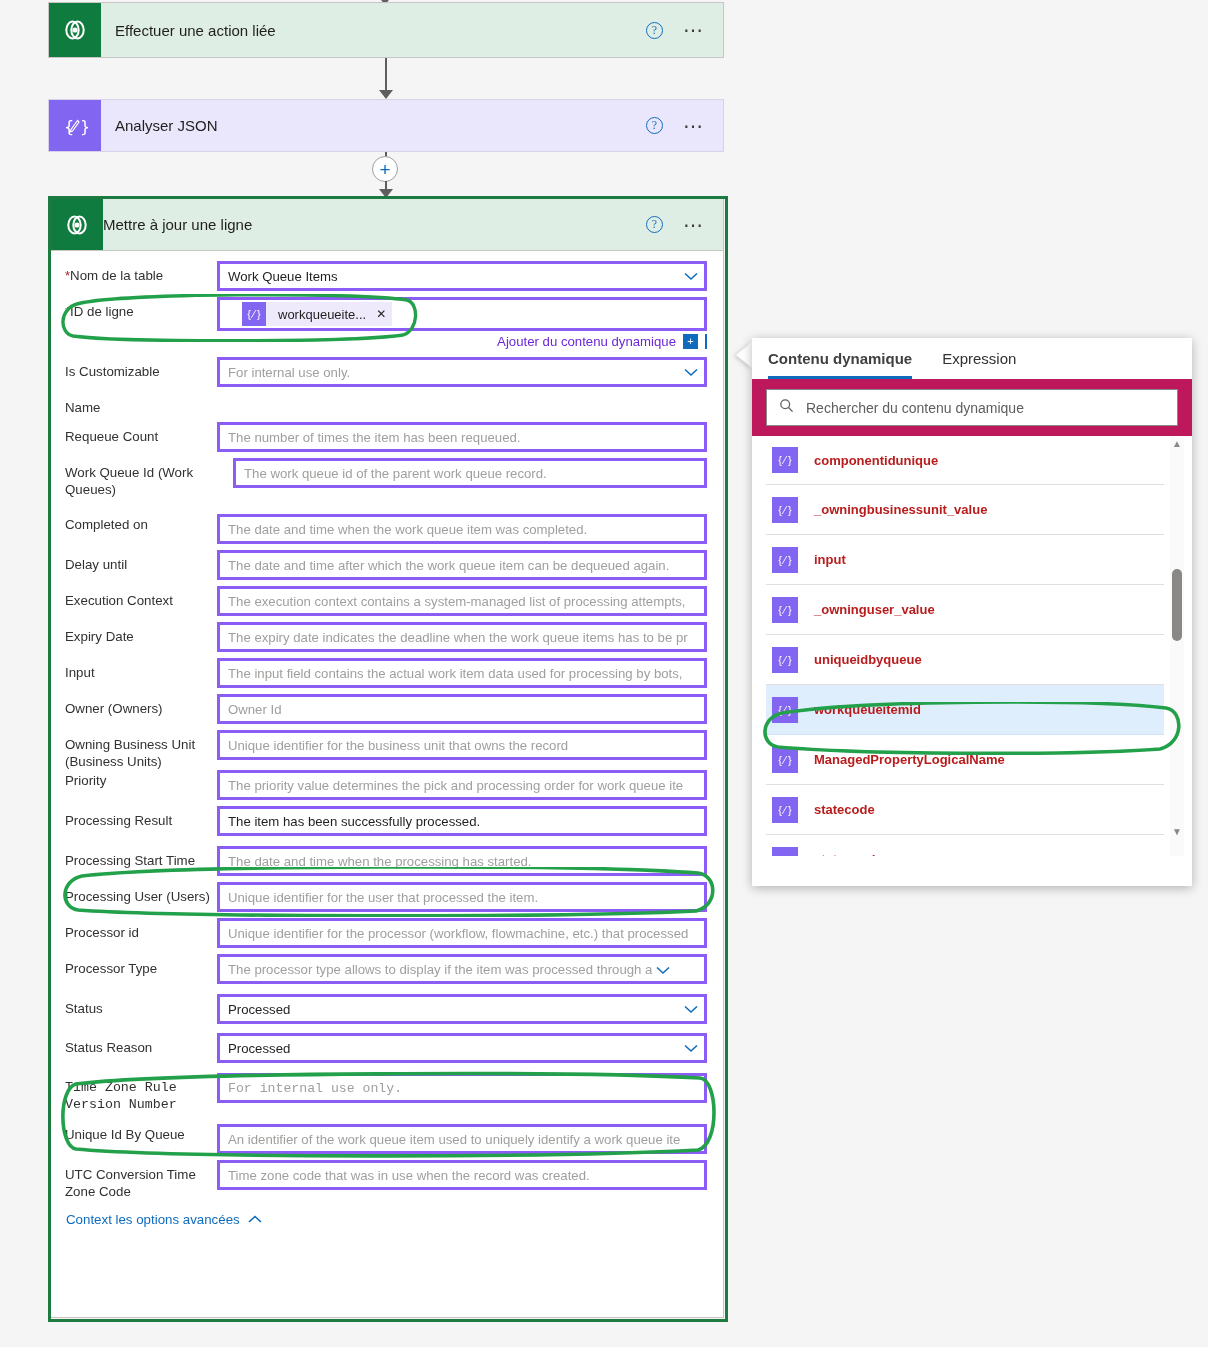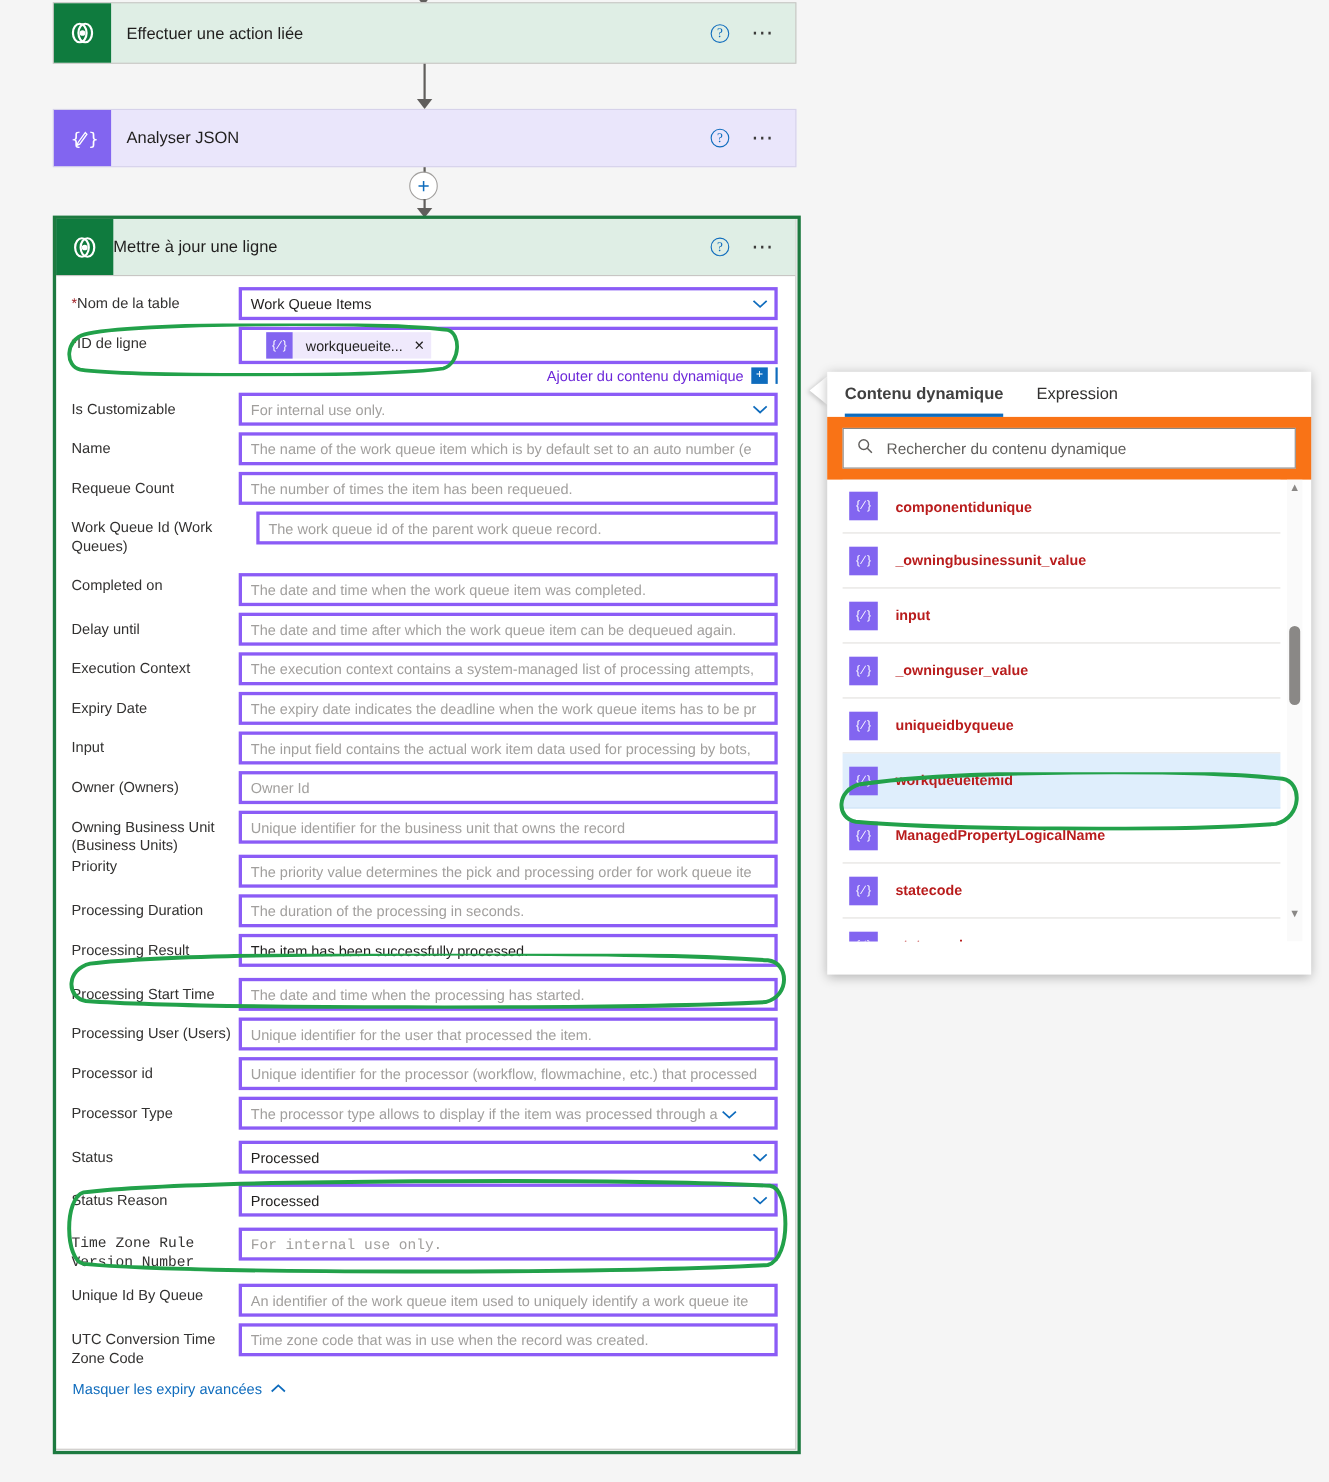--- a/index.html
+++ b/index.html
@@ -154,21 +154,21 @@
     position: absolute; left: 736px; top: 342px;
     width: 0; height: 0;
     border-top: 13px solid transparent;
     border-bottom: 13px solid transparent;
     border-right: 16px solid #ffffff;
     filter: drop-shadow(-2px 1px 2px rgba(0,0,0,0.18));
   }
   #fly-tabs { display: flex; gap: 30px; padding: 12px 16px 0 16px; }
   .fly-tab { font-size: 15px; color: #323130; padding-bottom: 9px; }
   .fly-tab.active { font-weight: bold; color: #404040; border-bottom: 3px solid #0f6cbd; }
-  #fly-search-wrap { background: #f97316; padding: 10px 14px; }
+  #fly-search-wrap { background: #be185d; padding: 10px 14px; }
   #fly-search {
     background: #fff; border: 1px solid #8a8886; height: 37px;
     display: flex; align-items: center; gap: 12px; padding: 0 12px;
   }
   #fly-search .ph { font-size: 14px; color: #605e5c; }
 
   #fly-list { position: relative; height: 420px; overflow: hidden; }
   .dyn-item {
     display: flex; align-items: center; gap: 16px;
     height: 50px; margin: 0 28px 0 14px;
@@ -306,23 +306,20 @@
           <span class="chev">
               <svg width="14" height="9" viewBox="0 0 14 9">
                 <path d="M1 1.5 L7 7 L13 1.5" fill="none" stroke="#0f6cbd" stroke-width="1.6"></path>
               </svg>
             </span>
         </div>
       </div>
 
       <div class="frow">
         <div class="flabel">Name</div>
-        <div class="fctl">
-          <span class="ph">The name of the work queue item which is by default set to an auto number (e</span>
-        </div>
       </div>
 
       <div class="frow">
         <div class="flabel">Requeue Count</div>
         <div class="fctl">
           <span class="ph">The number of times the item has been requeued.</span>
         </div>
       </div>
 
       <div class="frow" style="margin-bottom:18px;gap:16px;">
@@ -381,26 +378,20 @@
         </div>
       </div>
 
       <div class="frow" style="margin-top:-2px;">
         <div class="flabel" style="padding-top:2px;">Priority</div>
         <div class="fctl">
           <span class="ph">The priority value determines the pick and processing order for work queue ite</span>
         </div>
       </div>
 
-      <div class="frow">
-        <div class="flabel">Processing Duration</div>
-        <div class="fctl">
-          <span class="ph">The duration of the processing in seconds.</span>
-        </div>
-      </div>
 
       <div class="frow" style="margin-bottom:10px;">
         <div class="flabel">Processing Result</div>
         <div class="fctl">
           <span class="val">The item has been successfully processed.</span>
         </div>
       </div>
 
       <div class="frow">
         <div class="flabel">Processing Start Time</div>
@@ -474,21 +465,21 @@
       </div>
 
       <div class="frow">
         <div class="flabel">UTC Conversion Time Zone Code</div>
         <div class="fctl">
           <span class="ph">Time zone code that was in use when the record was created.</span>
         </div>
       </div>
 
       <div id="advanced-toggle">
-        <span>Masquer les expiry avancées</span>
+        <span>Context les options avancées</span>
         <span><svg width="14" height="9" viewBox="0 0 14 9">
               <path d="M1 7 L7 1.5 L13 7" fill="none" stroke="#0f6cbd" stroke-width="1.6"></path>
             </svg></span>
       </div>
 
     </div>
   </div>
 
   <div id="flyout-tail"></div>
   <div id="flyout">

